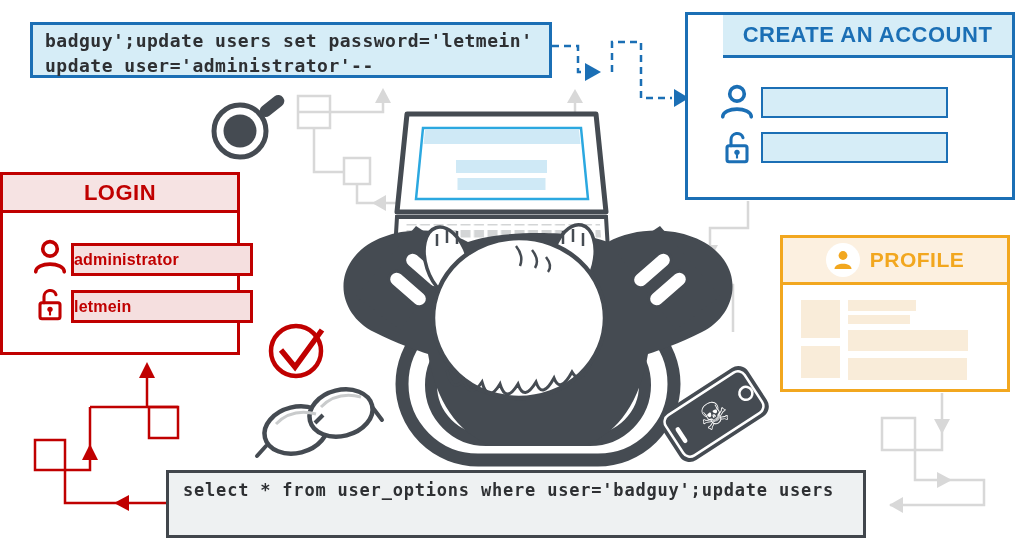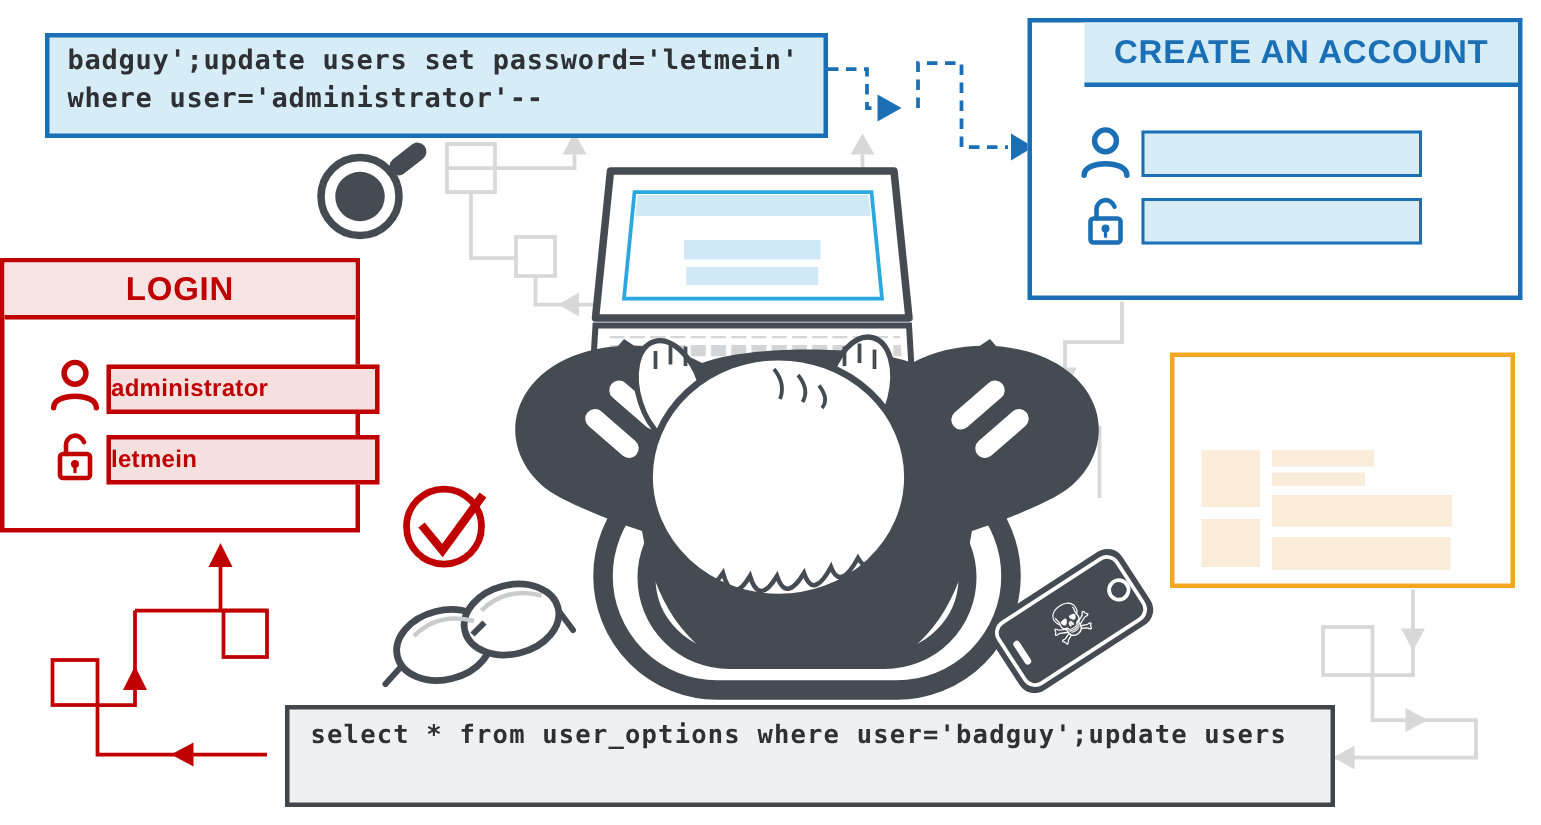--- a/index.html
+++ b/index.html
@@ -4,24 +4,24 @@
 <style>
   html,body{margin:0;padding:0;background:#fff;}
   .stage{position:relative;width:1027px;height:550px;background:#ffffff;overflow:hidden;
          font-family:"Liberation Sans",sans-serif;}
   .layer{position:absolute;left:0;top:0;}
 
   
   .codebox{position:absolute;box-sizing:border-box;
            font-family:"DejaVu Sans Mono",monospace;font-weight:bold;color:#2e3033;
            white-space:nowrap;z-index:2;}
-  .codebox.top{left:30px;top:22px;width:522px;height:70px;background:#d6edf7;
+  .codebox.top{left:30px;top:22px;width:522px;height:56px;background:#d6edf7;
                border:3px solid #1b6fb5;font-size:18px;line-height:25px;
                letter-spacing:0.5px;padding:3px 4px 3px 12px;}
-  .codebox.bottom{left:190px;top:470px;width:700px;height:68px;background:#eef1f2;
+  .codebox.bottom{left:166px;top:470px;width:700px;height:68px;background:#eef1f2;
                border:3px solid #41464c;font-size:17px;line-height:27px;
                letter-spacing:0.8px;padding:4px 6px 4px 14px;}
 
   
   .panel{position:absolute;box-sizing:border-box;background:#fff;z-index:2;}
   .panel .hdr{box-sizing:border-box;display:flex;align-items:center;justify-content:center;
               font-weight:bold;letter-spacing:0.5px;}
 
   
   .login{left:0;top:172px;width:240px;height:183px;border:3px solid #c00000;}
@@ -195,21 +195,21 @@
       <rect x="-52" y="-29" width="104" height="58" rx="12" fill="#454b52"></rect>
       <rect x="-47" y="-24" width="94" height="48" rx="8" fill="none" stroke="#fff" stroke-width="2.5"></rect>
       <rect x="-41" y="-9" width="4.5" height="18" rx="2.2" fill="#fff"></rect>
       <circle cx="38" cy="0" r="6.5" fill="none" stroke="#fff" stroke-width="2.5"></circle>
       <text x="-1" y="12" font-size="34" fill="#fff" text-anchor="middle" font-family="DejaVu Sans, sans-serif">☠</text>
     </g>
   </svg>
 
   <div class="codebox top">
     <div>badguy';update users set password='letmein'</div>
-    <div>where user='administrator'--</div>
+    <div>update user='administrator'--</div>
   </div>
 
   <div class="codebox bottom">
     <div>select * from user_options where user='badguy';update users</div>
   </div>
 
   <div class="panel create">
     <div class="hdr">CREATE AN ACCOUNT</div>
     <span class="icon i1">
       <svg width="38" height="38" viewBox="0 0 24 24" fill="none" stroke="#1b6fb5" stroke-width="2.3" stroke-linecap="round">
@@ -248,20 +248,29 @@
     </span>
     <div class="field f2">letmein</div>
   </div>
 
   <svg class="checkmark-svg" width="70" height="64" viewBox="0 0 70 64">
     <circle cx="34" cy="33" r="25" fill="#fff" stroke="#c00000" stroke-width="4.5"></circle>
     <path d="M 19 32 L 33 49 L 60 12" fill="none" stroke="#c00000" stroke-width="5.5"></path>
   </svg>
 
   <div class="panel profile">
+    <div class="hdr">
+      <span class="avatar">
+        <svg width="24" height="24" viewBox="0 0 24 24" fill="#f2a71f">
+          <circle cx="12" cy="7.5" r="4.4"></circle>
+          <path d="M3.5 21 C3.5 14, 20.5 14, 20.5 21 Z"></path>
+        </svg>
+      </span>
+      <span>PROFILE</span>
+    </div>
     <div class="blk pb-sq1"></div>
     <div class="blk pb-sq2"></div>
     <div class="blk pb-b1"></div>
     <div class="blk pb-b2"></div>
     <div class="blk pb-b3"></div>
     <div class="blk pb-b4"></div>
   </div>
 
 </div>
 

